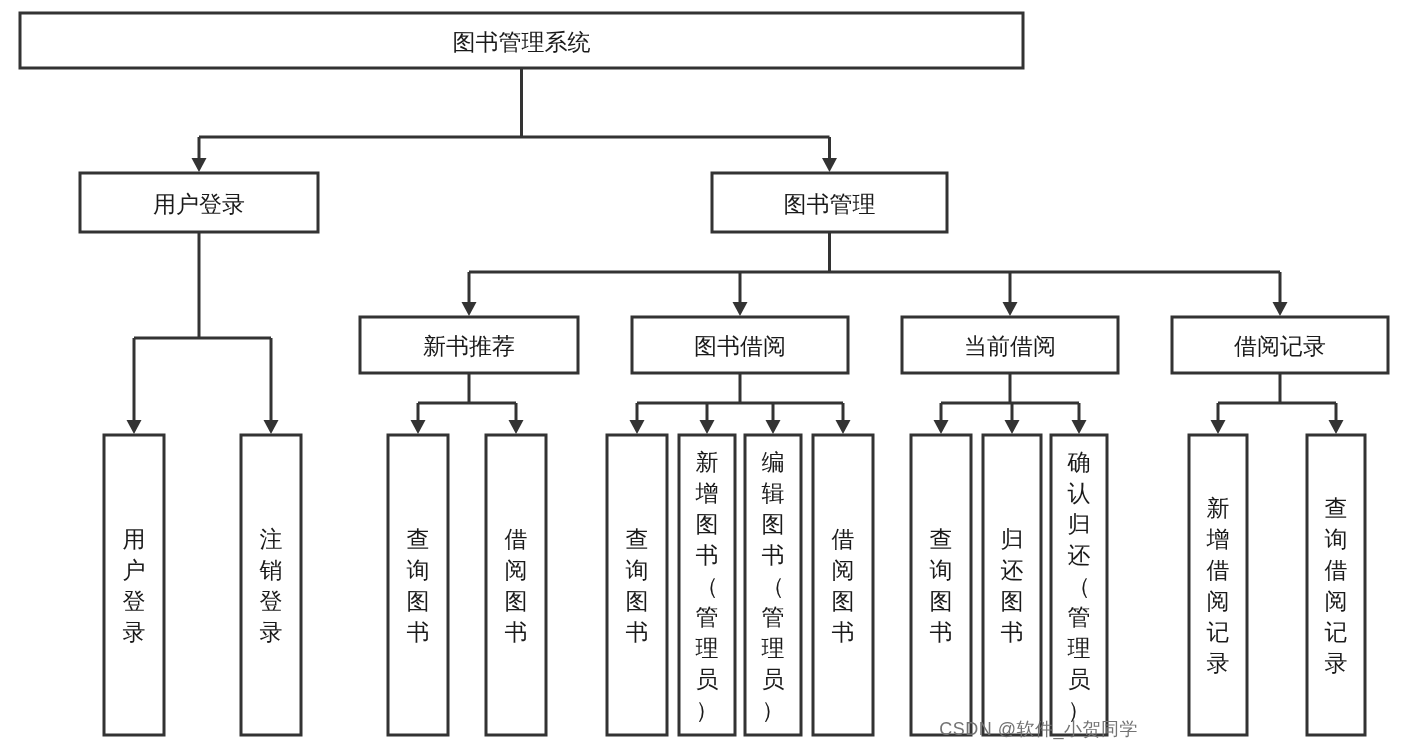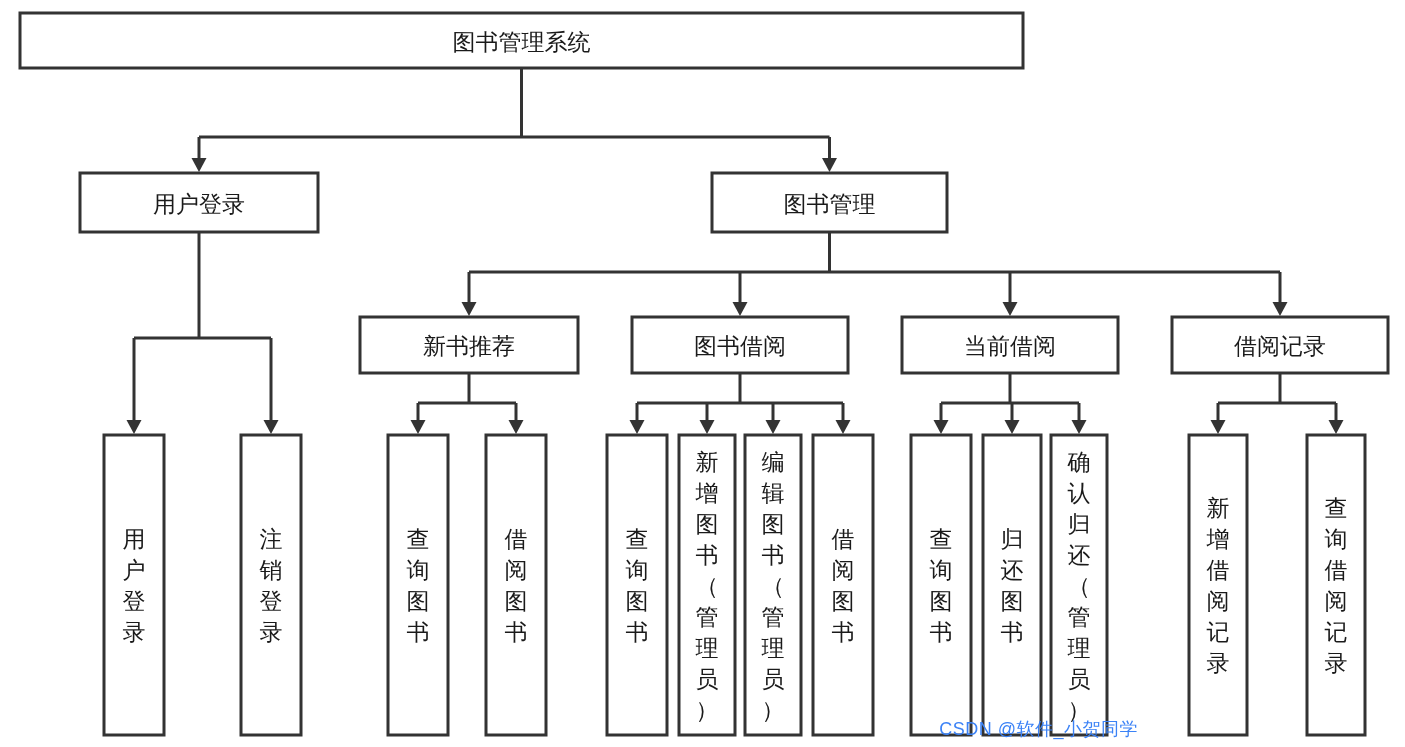--- a/index.html
+++ b/index.html
@@ -52,21 +52,21 @@
     font-size: 23px;
     fill: #1a1a1a;
     text-anchor: middle;
   }
   .watermark {
     position: absolute;
     right: 12px;
     bottom: 6px;
     font-family: "Liberation Sans", "DejaVu Sans", sans-serif;
     font-size: 18px;
-    color: #3b82f6;
+    color: #737373;
     letter-spacing: 0.5px;
     white-space: nowrap;
     pointer-events: none;
   }
 </style>
 </head>
 <body>
 
 <div id="diagram-root">
   <svg class="flow" viewBox="0 0 1405 747" xmlns="http://www.w3.org/2000/svg">

